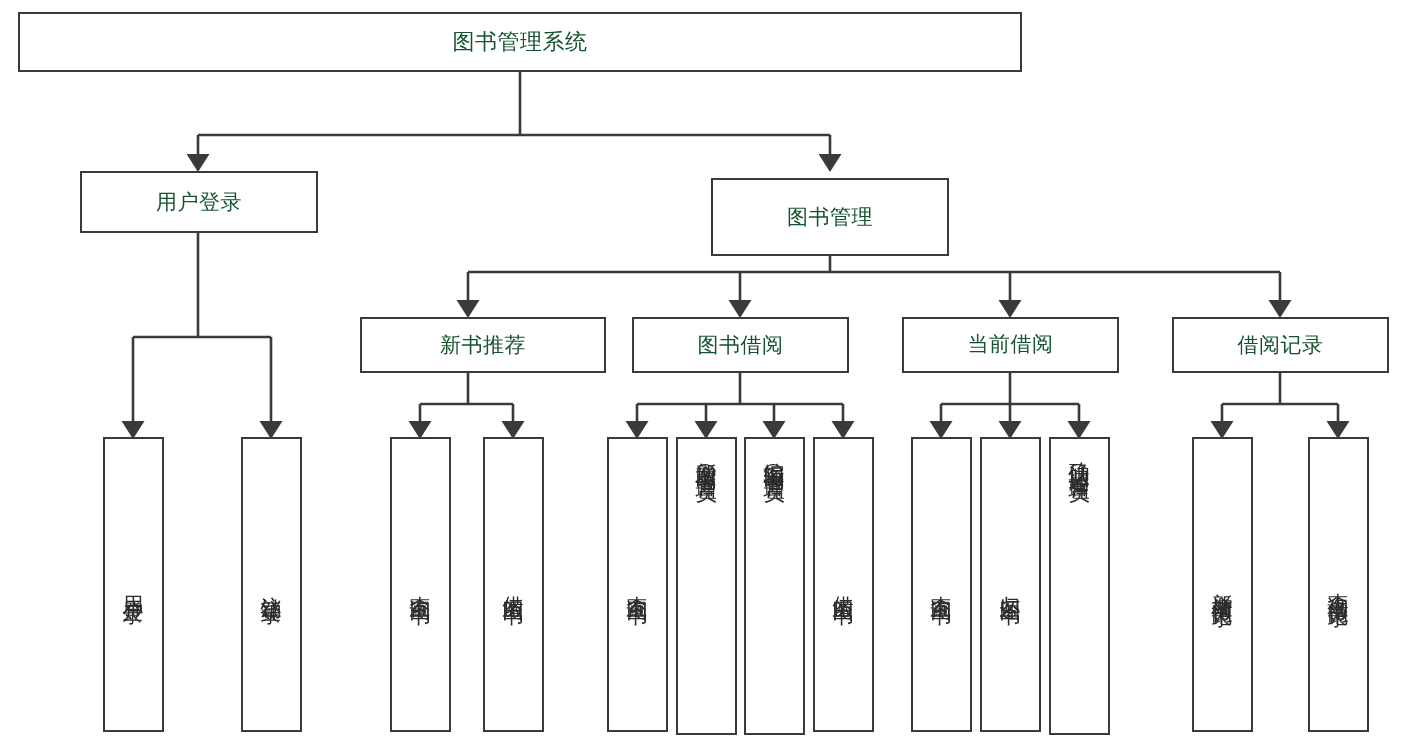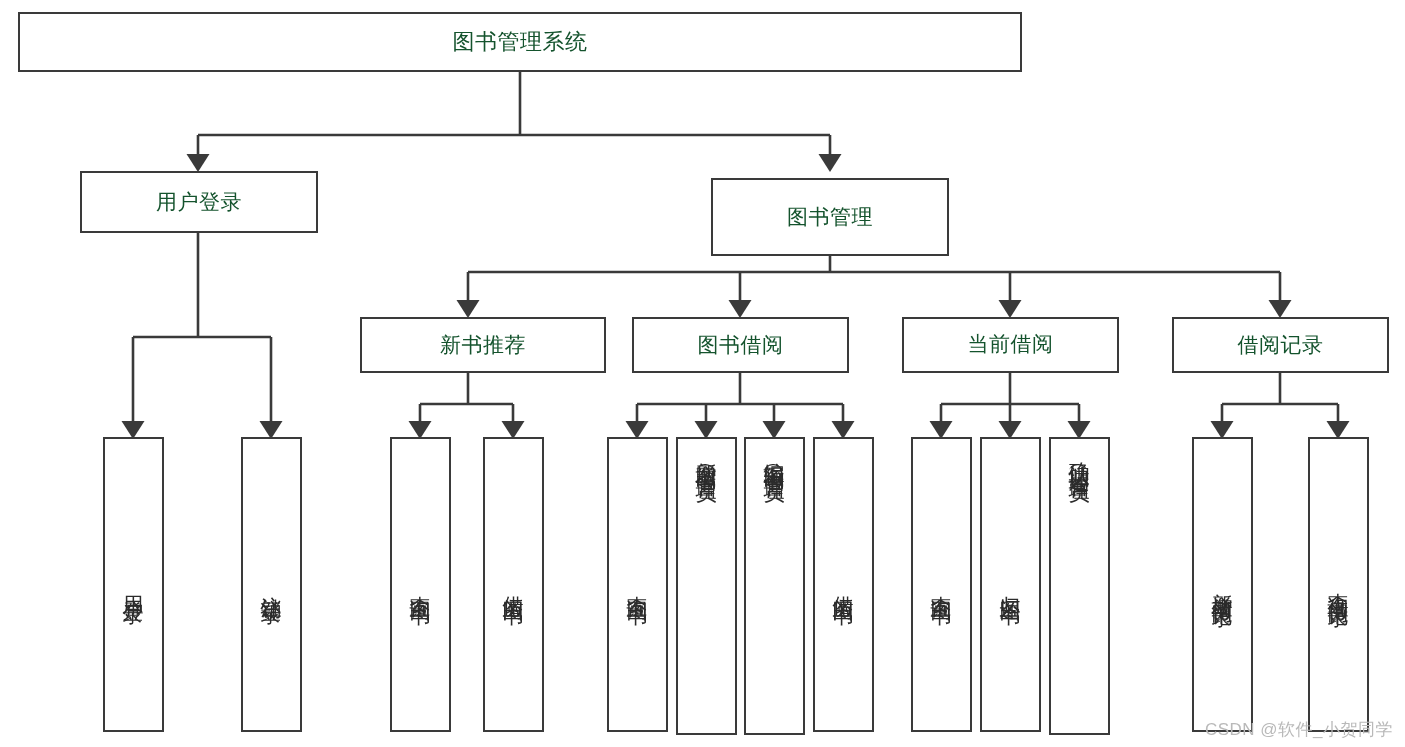--- a/index.html
+++ b/index.html
@@ -202,15 +202,14 @@
   </div>
 
   <div class="node-box leaf" style="left:1192px; top:437px; width:61px; height:295px;">
     <span class="node-label-v">新增借阅记录</span>
   </div>
 
   <div class="node-box leaf" style="left:1308px; top:437px; width:61px; height:295px;">
     <span class="node-label-v">查询借阅记录</span>
   </div>
 
-  <div id="watermark">CSDN @软件_小贺同学</div>
 
 </div>
 
 </body></html>

